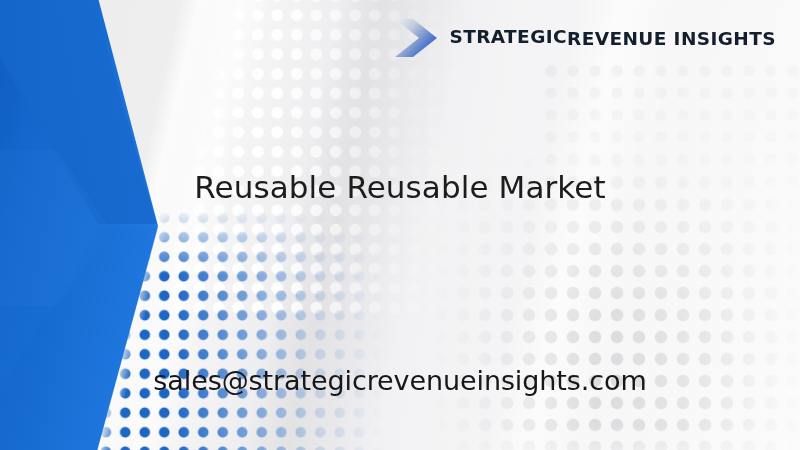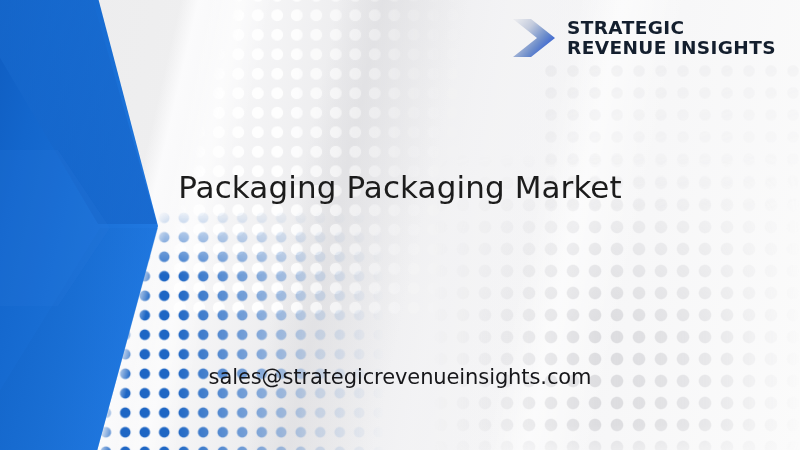--- a/index.html
+++ b/index.html
@@ -147,21 +147,20 @@
     align-items: center;
     gap: 10px;
   }
   .logo-mark {
     width: 46px;
     height: 48px;
     flex: none;
   }
   .logo-text {
     display: flex;
-    flex-direction: column;
     align-items: flex-start;
     line-height: 1;
   }
   .logo-line1, .logo-line2 {
     font-family: "DejaVu Sans", "Liberation Sans", sans-serif;
     font-weight: bold;
     font-size: 18.5px;
     letter-spacing: 0.4px;
     color: #141f2e;
   }
@@ -186,21 +185,21 @@
     font-weight: normal;
     color: #1c1c1c;
     letter-spacing: 0.1px;
     white-space: nowrap;
   }
   .email {
     position: absolute;
     left: 0; right: 0;
     top: 365px;
     text-align: center;
-    font-size: 21px;
+    font-size: 27px;
     font-weight: normal;
     color: #17171a;
     letter-spacing: -0.1px;
     white-space: nowrap;
   }
 </style>
 </head>
 <body>
 
 <div id="slide">
@@ -256,17 +255,17 @@
         </defs>
         <path d="M2 5 L20 5 L44 24 L20 43 L2 43 L26 24 Z" fill="url(#markGrad)"></path>
       </svg>
     </div>
     <div class="logo-text">
       <span class="logo-line1">STRATEGIC</span>
       <span class="logo-line2">REVENUE INSIGHTS</span>
     </div>
   </div>
 
-  <h1 class="title">Packaging Packaging Market</h1>
+  <h1 class="title">Reusable Reusable Market</h1>
 
   <div class="email">sales@strategicrevenueinsights.com</div>
 
 </div>
 
 </body></html>

